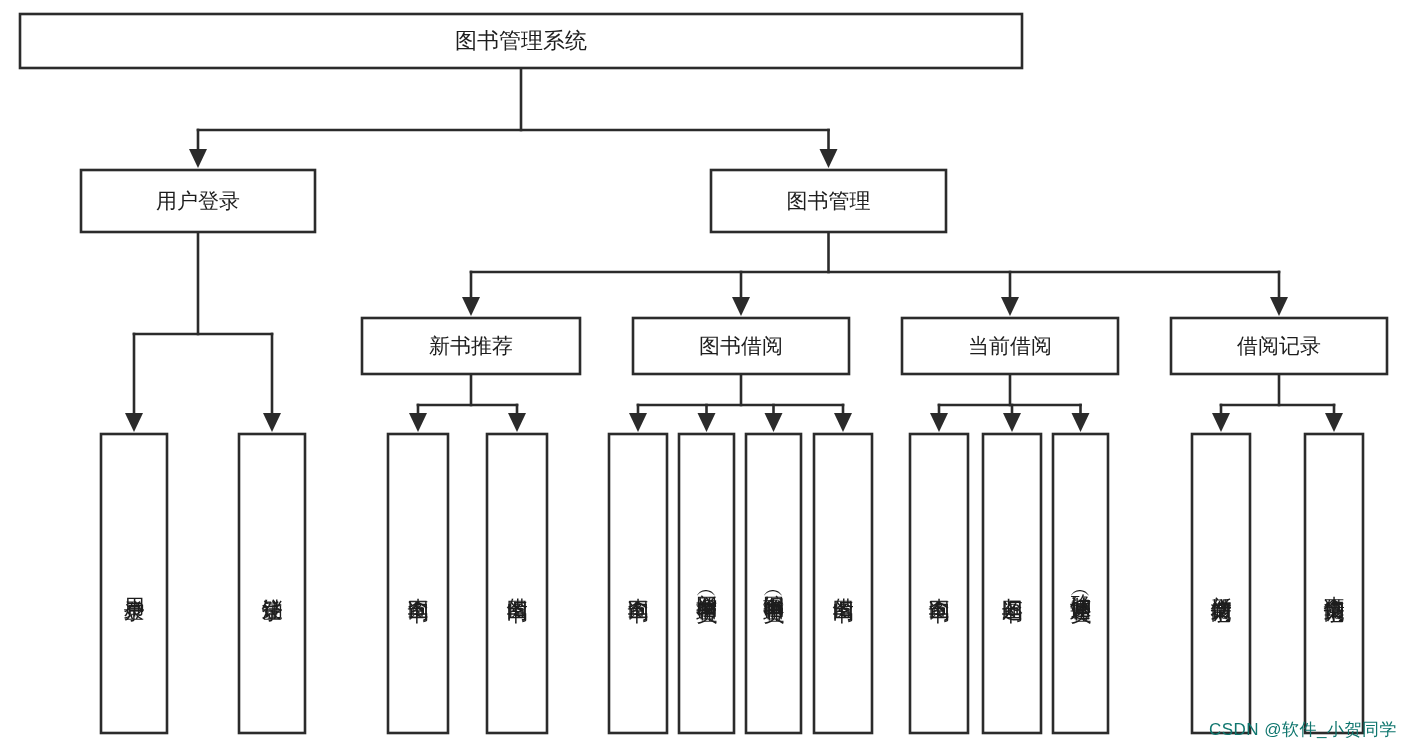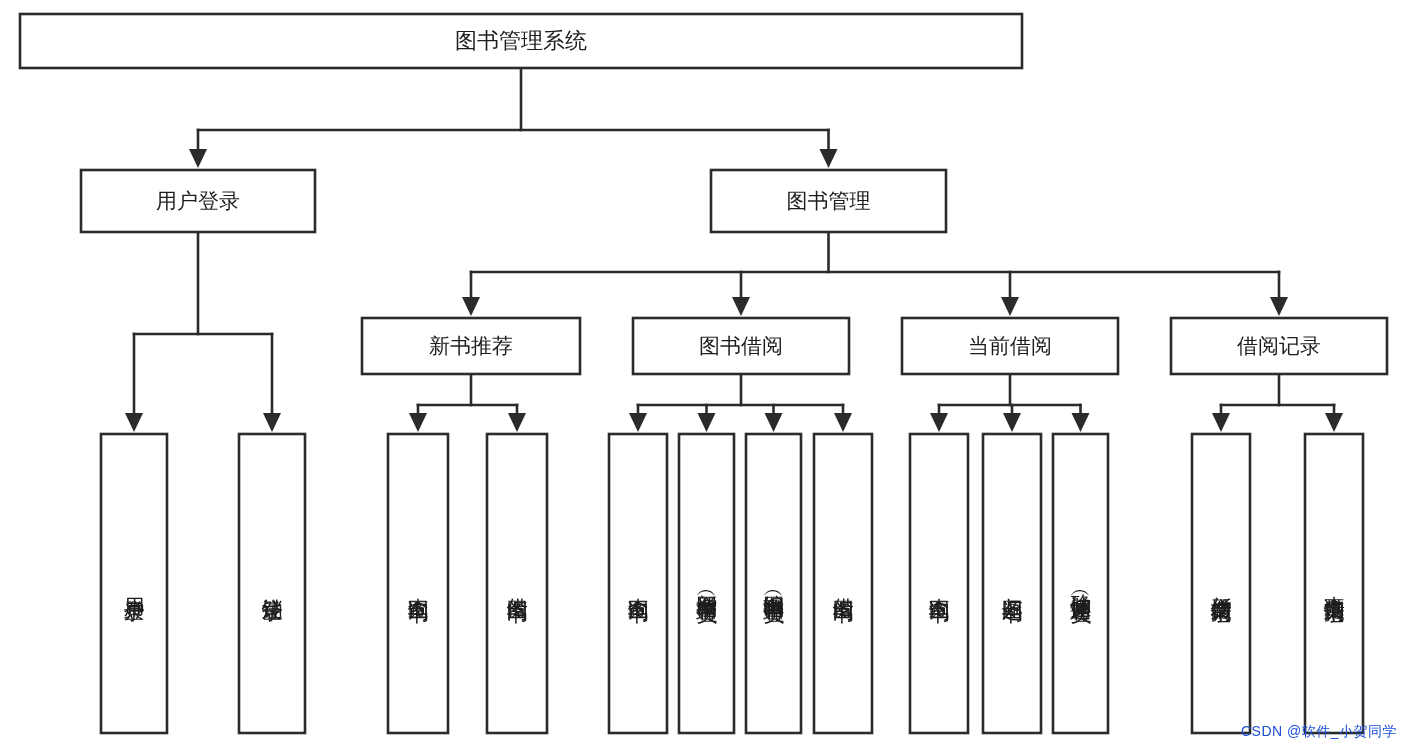--- a/index.html
+++ b/index.html
@@ -72,22 +72,22 @@
     color: #1d1d1d;
     letter-spacing: 1.5px;
     white-space: nowrap;
     text-align: center;
   }
   .watermark {
     position: absolute;
     right: 8px;
     bottom: 6px;
     font-family: "Liberation Sans", "DejaVu Sans", sans-serif;
-    font-size: 14px;
-    color: #1d4ed8;
+    font-size: 17px;
+    color: #0f766e;
     letter-spacing: 0.5px;
     user-select: none;
     white-space: nowrap;
     margin-top: 16px;
   }
 </style>
 </head>
 <body>
 
 <div id="diagram-root">

